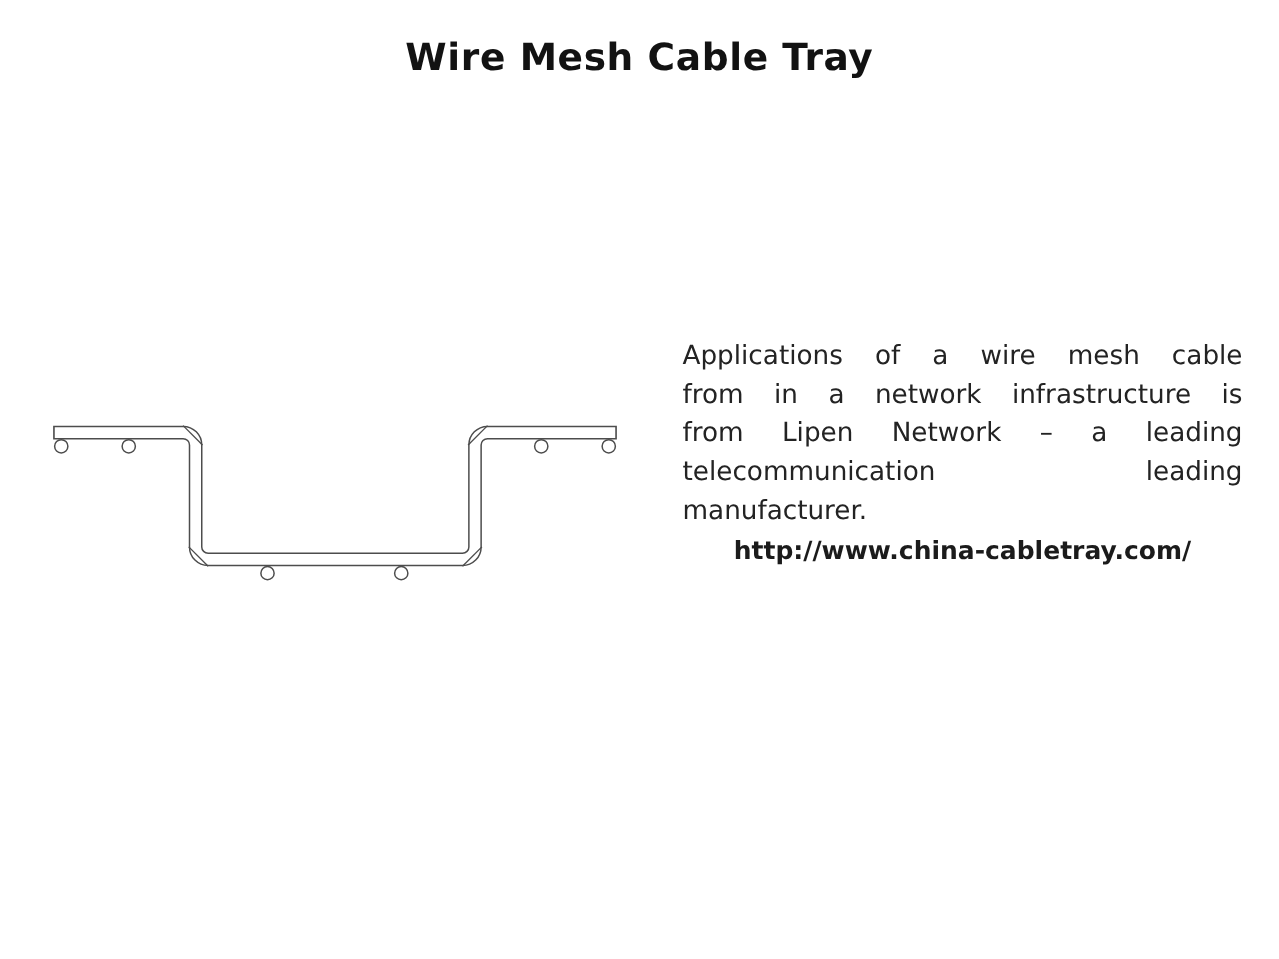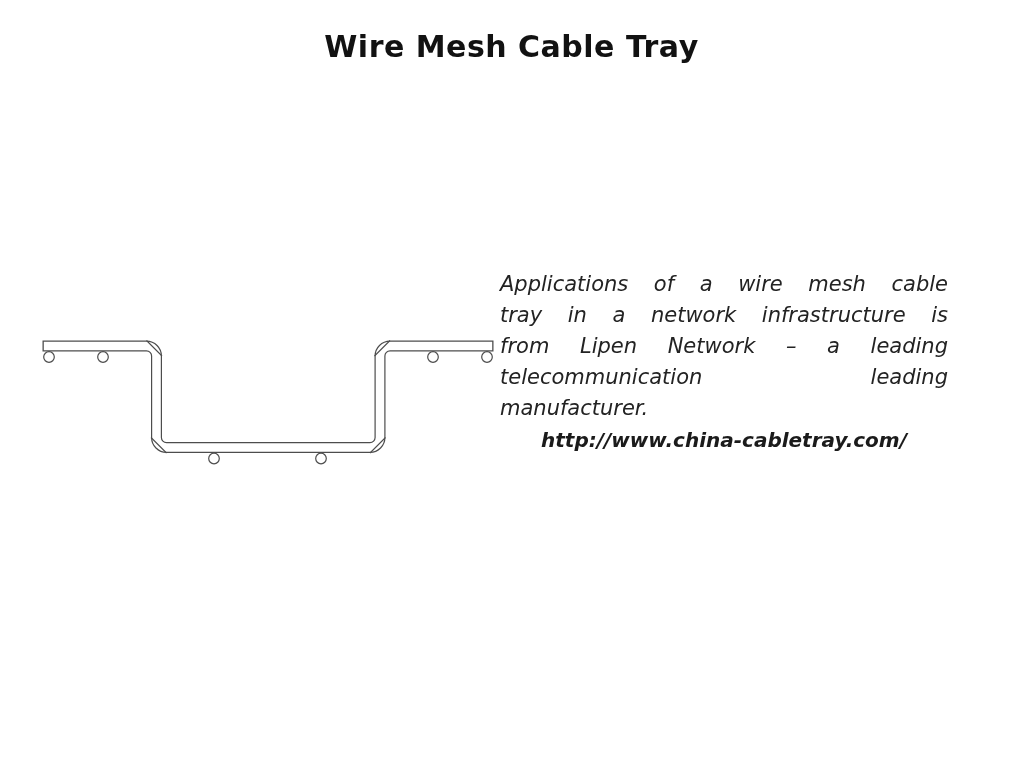--- a/index.html
+++ b/index.html
@@ -26,27 +26,26 @@
   }
   .diagram-wrap {
     position: absolute;
     left: 0;
     top: 330px;
     width: 520px;
     height: 145px;
   }
   .text-block {
     position: absolute;
-    left: 500px;
+    left: 546px;
     top: 269px;
     width: 448px;
     color: #232323;
     font-size: 21px;
     line-height: 31px;
-    font-style: italic;
   }
   .jline {
     text-align: justify;
     text-align-last: justify;
   }
   .jline.last-line {
     text-align: left;
     text-align-last: left;
   }
   .url-line {
@@ -85,20 +84,20 @@
         <circle cx="214" cy="128.5" r="5.3"></circle>
         <circle cx="321" cy="128.5" r="5.3"></circle>
         <circle cx="433" cy="27" r="5.3"></circle>
         <circle cx="487" cy="27" r="5.3"></circle>
       </g>
     </svg>
   </div>
 
   <div class="text-block">
     <div class="jline">Applications of a wire mesh cable</div>
-    <div class="jline">tray in a network infrastructure is</div>
+    <div class="jline">from in a network infrastructure is</div>
     <div class="jline">from Lipen Network – a leading</div>
     <div class="jline">telecommunication leading</div>
     <div class="jline last-line">manufacturer.</div>
     <div class="url-line">http://www.china-cabletray.com/</div>
   </div>
 
 </div>
 
 </body></html>

